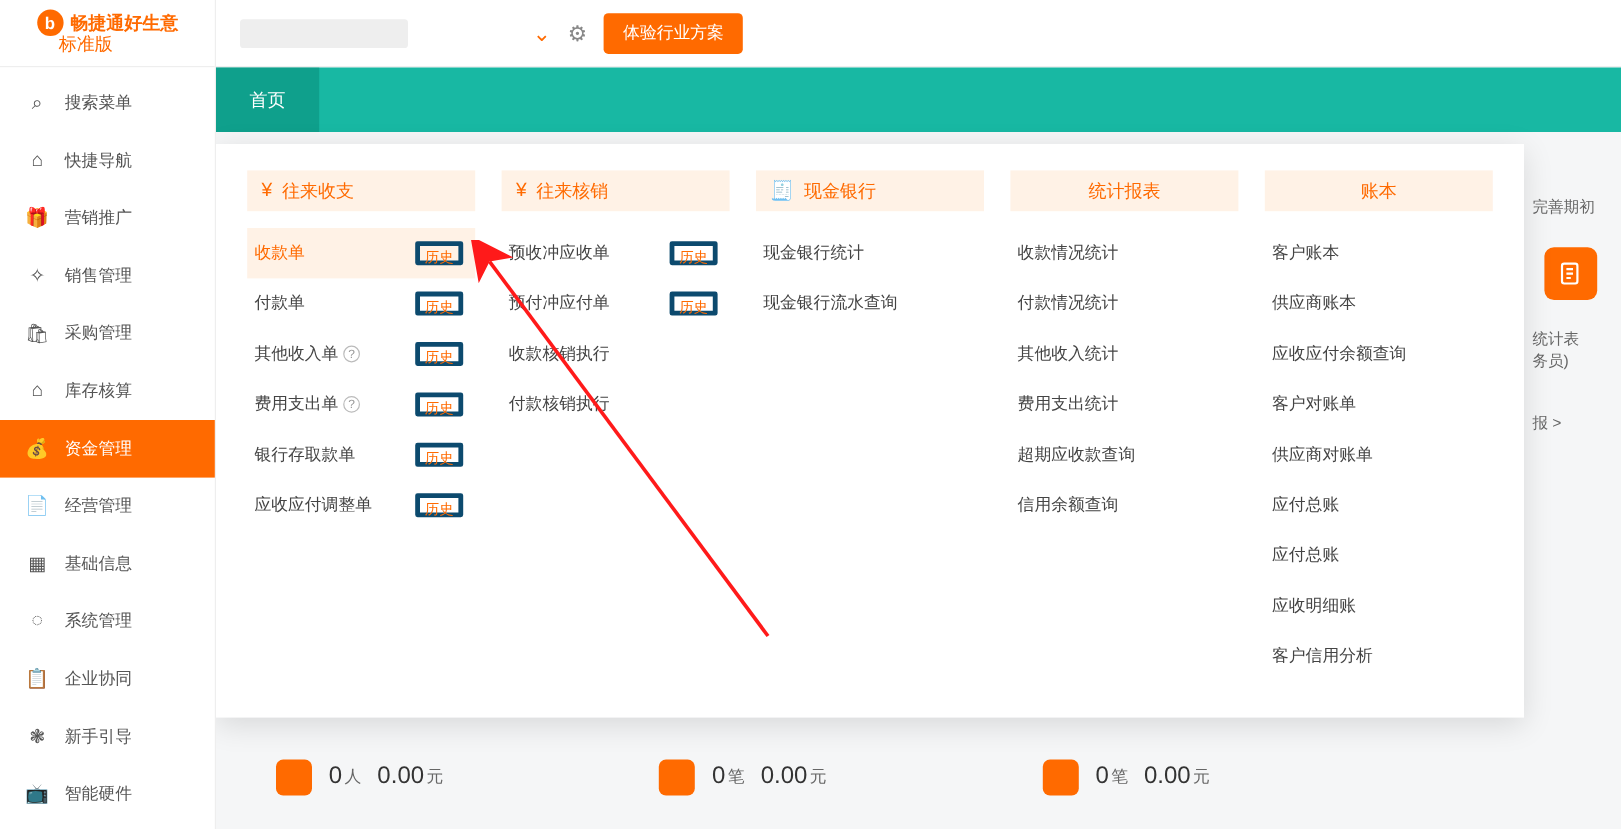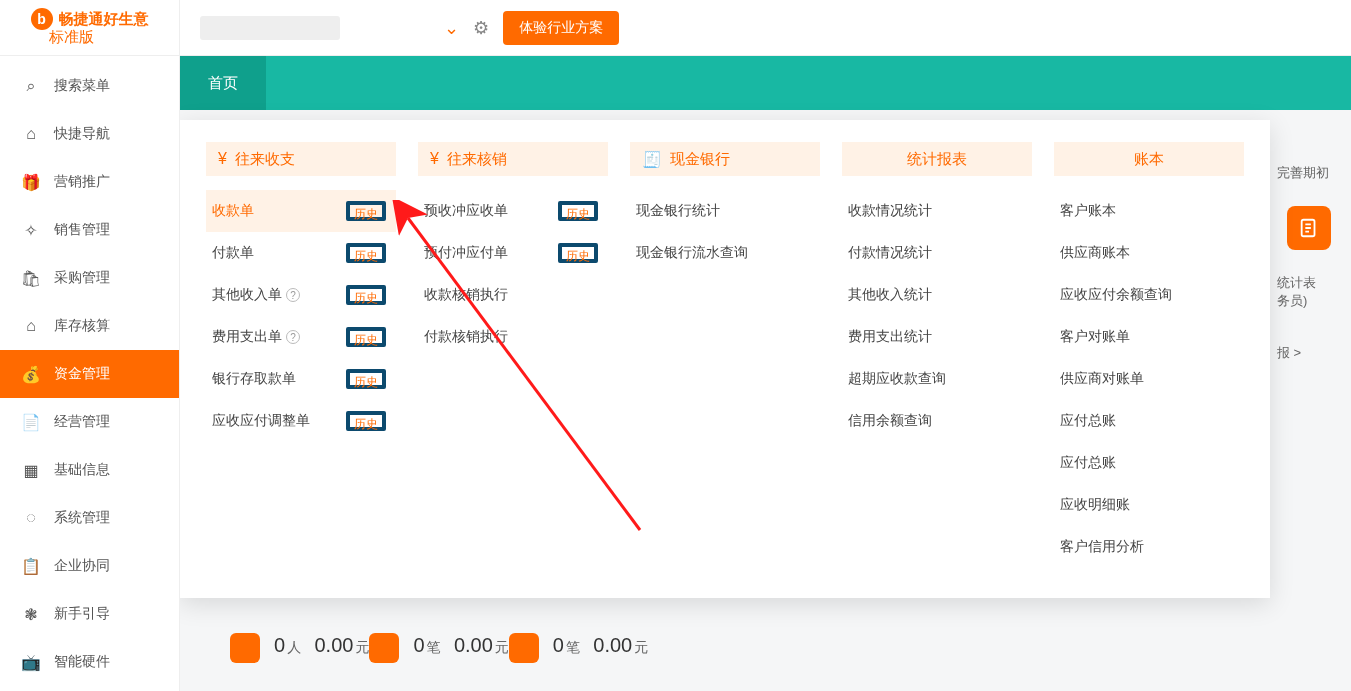--- a/index.html
+++ b/index.html
@@ -105,21 +105,21 @@
   }
   .peek-right .orange-box {
     width:44px;height:44px;background:#ff6a00;color:#fff;border-radius:8px;
     display:flex;align-items:center;justify-content:center;font-size:22px;
     margin-left:14px;
   }
   .peek-right .line { padding-left:4px; }
   .peek-bottom {
     position:absolute;
     left:230px; bottom:28px; right:30px;
-    display:flex; 
+    display:flex; gap:180px;
     font-size:16px; color:#333;
   }
   .peek-chip { width:30px;height:30px;background:#ff6a00;border-radius:6px;display:inline-block;vertical-align:middle;margin-right:14px; }
   .peek-val { color:#333; font-size:20px; }
   .peek-unit { font-size:14px; color:#666; margin-left:2px;}
   
   .mega {
     position:absolute;
     left:180px; top:120px;
     width: 1090px;

